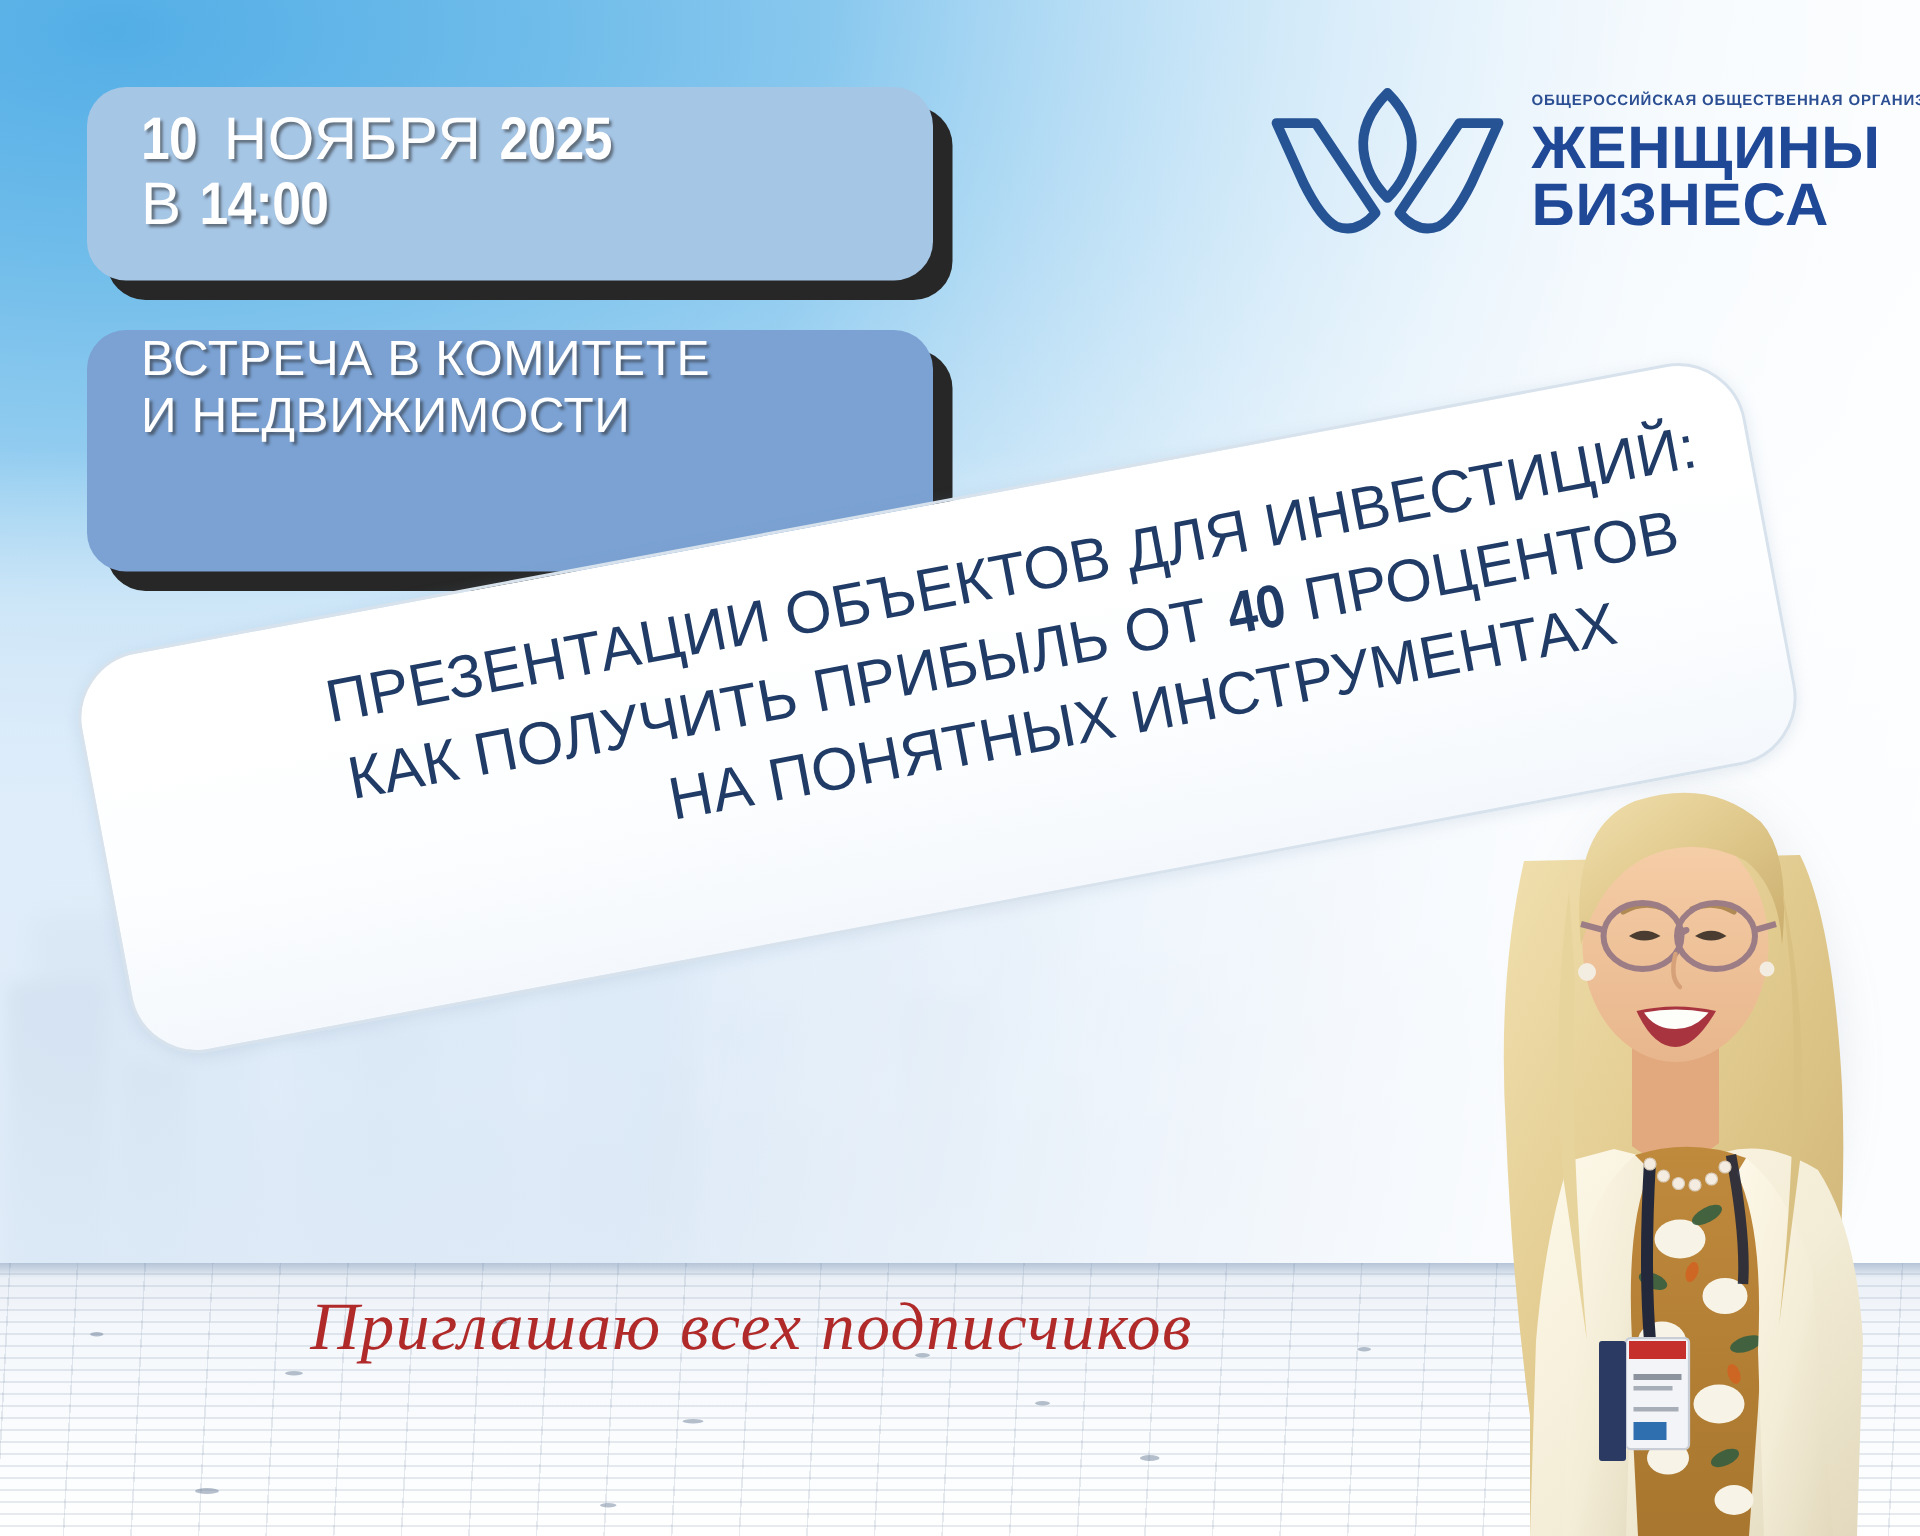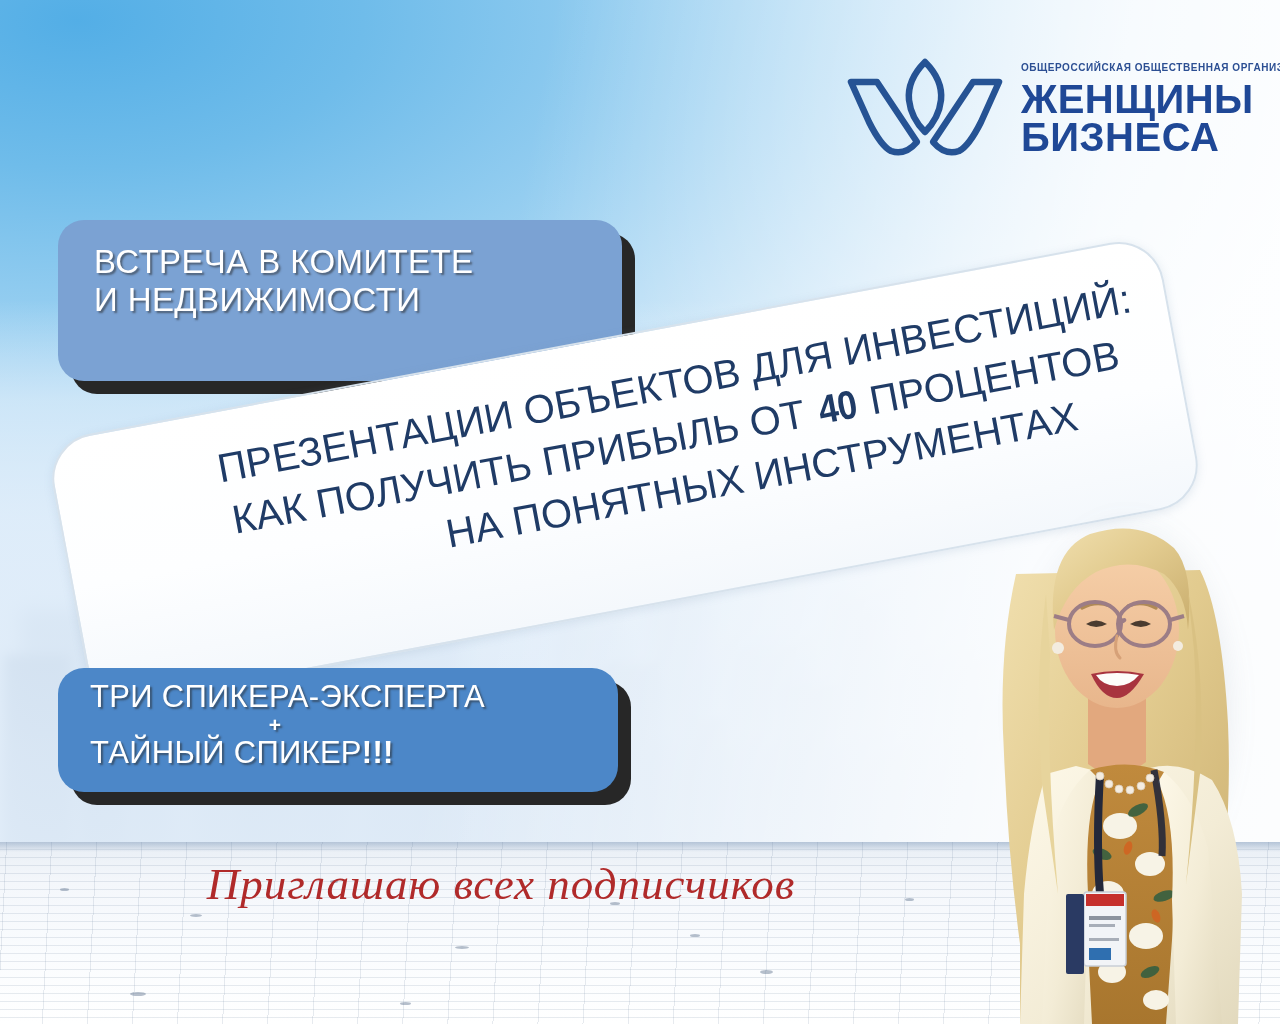--- a/index.html
+++ b/index.html
@@ -196,21 +196,21 @@
     transform-origin: left center;
     letter-spacing: -0.5px;
   }
 
   .badge-committee {
     left: 58px;
     top: 220px;
     width: 564px;
     height: 161px;
     background: #7ba2d3;
-    padding: 23px 0 0 36px;
+    padding: 0 0 0 36px;
   }
   .committee-line {
     font-size: 33px;
     line-height: 1.14;
     letter-spacing: 0.4px;
     white-space: nowrap;
   }
 
   .badge-speakers {
     left: 58px;
@@ -375,43 +375,47 @@
         <path d="M80 6 Q98 24 96 44 Q94 62 80 76 Q66 62 64 44 Q62 24 80 6 Z"></path>
       </g>
     </svg>
     <div class="logo-text">
       <div class="logo-tagline">ОБЩЕРОССИЙСКАЯ ОБЩЕСТВЕННАЯ ОРГАНИЗАЦИЯ</div>
       <div class="logo-name">ЖЕНЩИНЫ</div>
       <div class="logo-name">БИЗНЕСА</div>
     </div>
   </div>
 
+  <div class="badge badge-date">
+    <div class="date-line">
+      <span class="date-num">10</span>
+      <span>НОЯБРЯ</span>
+      <span class="date-num">2025</span>
+    </div>
+    <div class="date-line">
+      <span>В</span>
+      <span class="date-num">14:00</span>
+    </div>
+  </div>
 
   <div class="badge badge-committee">
     <div class="committee-line">ВСТРЕЧА В КОМИТЕТЕ</div>
     <div class="committee-line">И НЕДВИЖИМОСТИ</div>
   </div>
 
   <div class="topic">
     <div class="topic-text">
       <div class="topic-line l1">ПРЕЗЕНТАЦИИ ОБЪЕКТОВ ДЛЯ ИНВЕСТИЦИЙ:</div>
       <div class="topic-line l2">
         <span>КАК ПОЛУЧИТЬ ПРИБЫЛЬ ОТ </span><span class="topic-strong">40</span><span> ПРОЦЕНТОВ</span>
       </div>
       <div class="topic-line l3">НА ПОНЯТНЫХ ИНСТРУМЕНТАХ</div>
     </div>
   </div>
 
-  <div class="badge badge-speakers">
-    <div class="speakers-line">ТРИ СПИКЕРА-ЭКСПЕРТА</div>
-    <div class="speakers-plus">+</div>
-    <div class="speakers-line">
-      <span>ТАЙНЫЙ СПИКЕР</span><span class="bang">!!!</span>
-    </div>
-  </div>
 
   <div class="portrait">
     <div class="p-shadow"></div>
     <svg class="p-svg" viewBox="0 0 330 600">
       <defs>
         <clipPath id="clipHairBack">
             <path d="M70 120 Q58 250 62 400 L72 600 L268 600 L276 400 Q282 250 266 120 Z"></path>
           </clipPath>
         <linearGradient id="hairG" x1="0" y1="0" x2="1" y2="1">
           <stop offset="0%" stop-color="#f0dfae"></stop>

